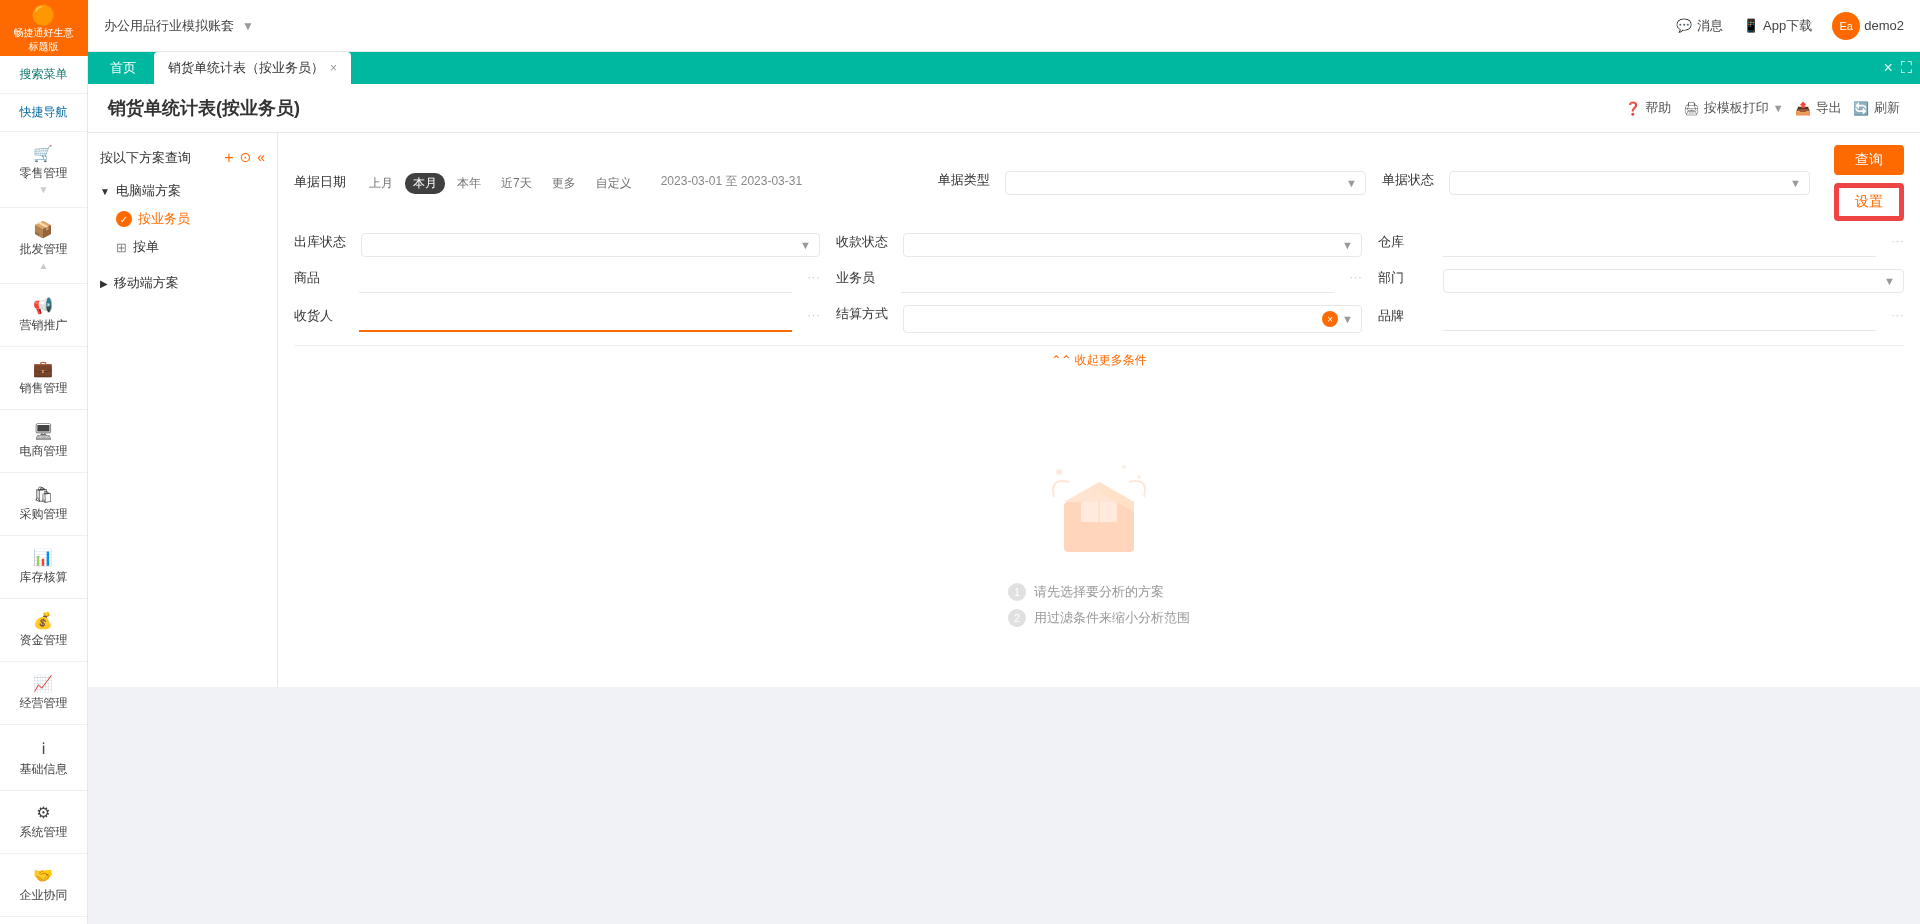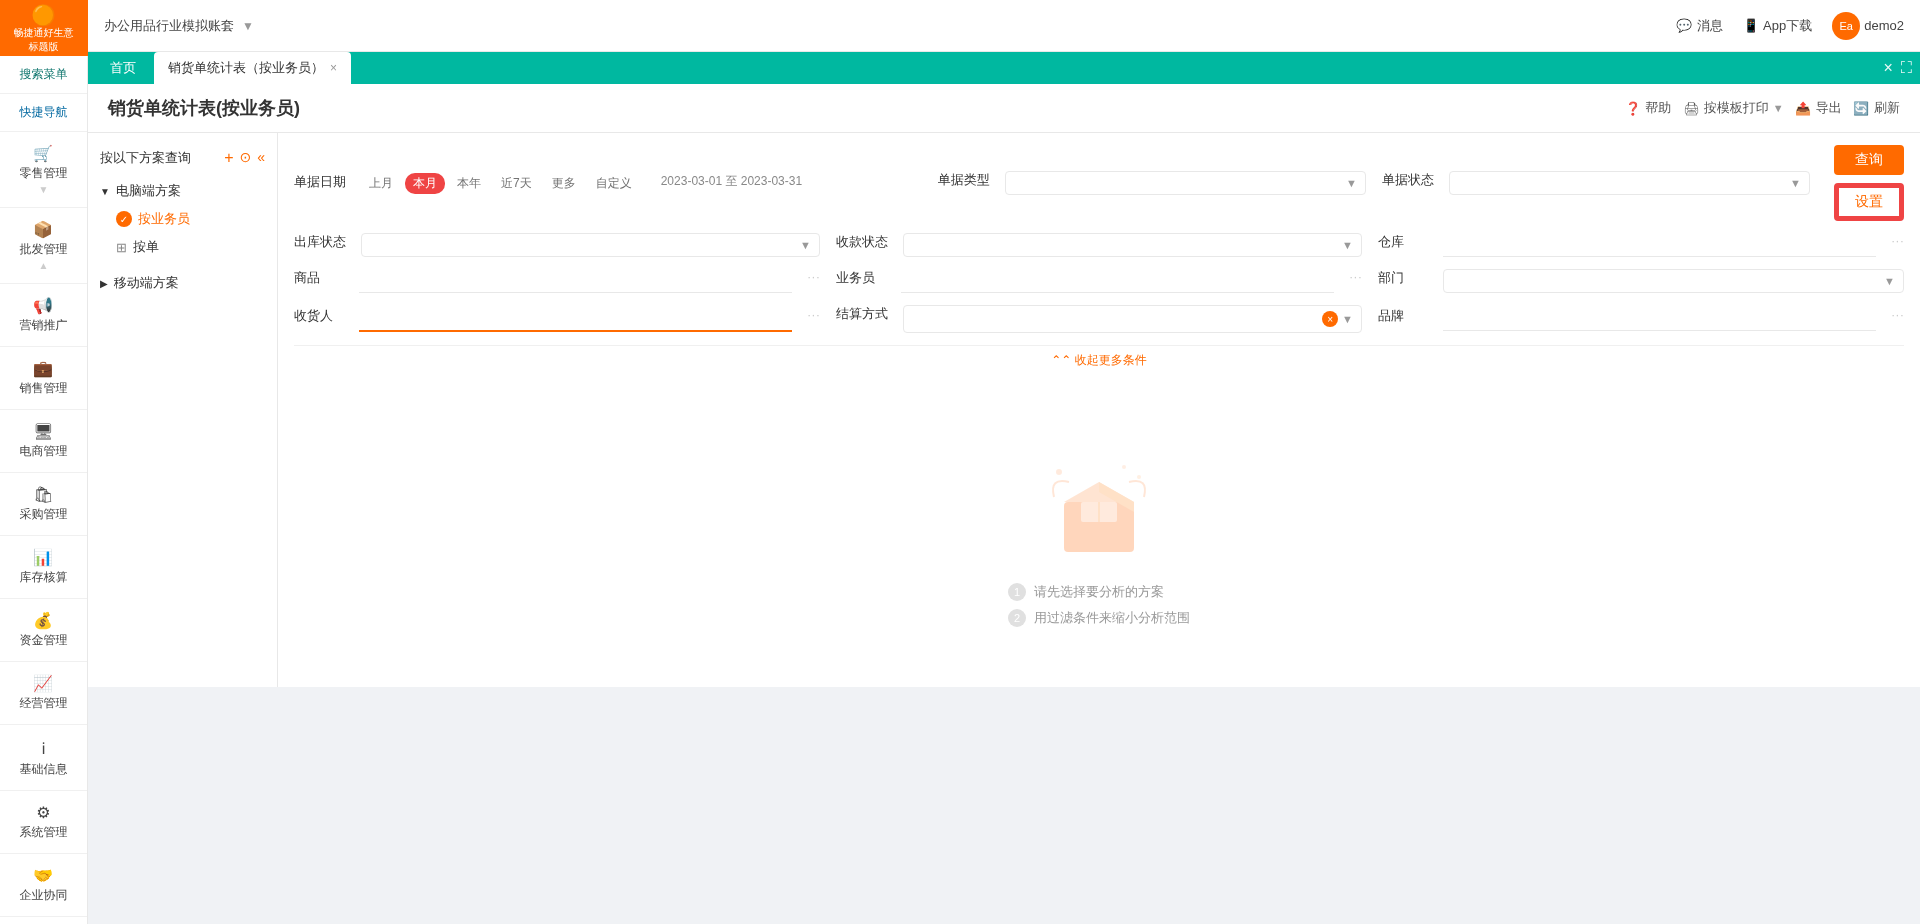--- a/index.html
+++ b/index.html
@@ -58,21 +58,21 @@
     .filter-form { flex: 1; padding: 12px 16px; }
     .filter-row { display: flex; gap: 16px; margin-bottom: 12px; align-items: center; }
     .filter-field { flex: 1; display: flex; align-items: flex-start; gap: 15px; }
     .filter-label { font-size: 13px; color: #333; white-space: nowrap; min-width: 50px; }
     .filter-input { flex: 1; border: none; border-bottom: 1px solid #e8e8e8; padding: 4px 6px; font-size: 13px; outline: none; color: #333; background: transparent; }
     .filter-select { flex: 1; border: 1px solid #e8e8e8; border-radius: 4px; padding: 5px 8px; font-size: 13px; color: #333; background: #fff; display: flex; align-items: center; justify-content: space-between; cursor: pointer; }
     .filter-select .placeholder { color: #ccc; }
     .filter-dots { color: #ccc; cursor: pointer; }
     .date-group { display: flex; align-items: center; gap: 4px; font-size: 12px; }
     .date-btn { padding: 2px 8px; border-radius: 3px; cursor: pointer; color: #737373; font-size: 12px; }
-    .date-btn.active { background: #ef4444; color: #fff; border-radius: 10px; }
+    .date-btn.active { background: #404040; color: #fff; border-radius: 10px; }
     .date-range { font-size: 12px; color: #888; }
 
     .btn-query { background: #ff6a00; color: #fff; border: none; padding: 6px 20px; border-radius: 4px; font-size: 14px; cursor: pointer; }
     .btn-settings { background: #fff; color: #ff6a00; border: 5px solid #ef4444; padding: 5px 16px; border-radius: 4px; font-size: 14px; cursor: pointer; margin-top: 4px; }
     .query-btns { display: flex; flex-direction: column; gap: 4px; margin-left: 8px; }
 
     .collapse-bar { text-align: center; padding: 6px; color: #888; font-size: 12px; cursor: pointer; border-top: 1px solid #f0f0f0; }
     .collapse-bar span { color: #ff6a00; }
 
     

